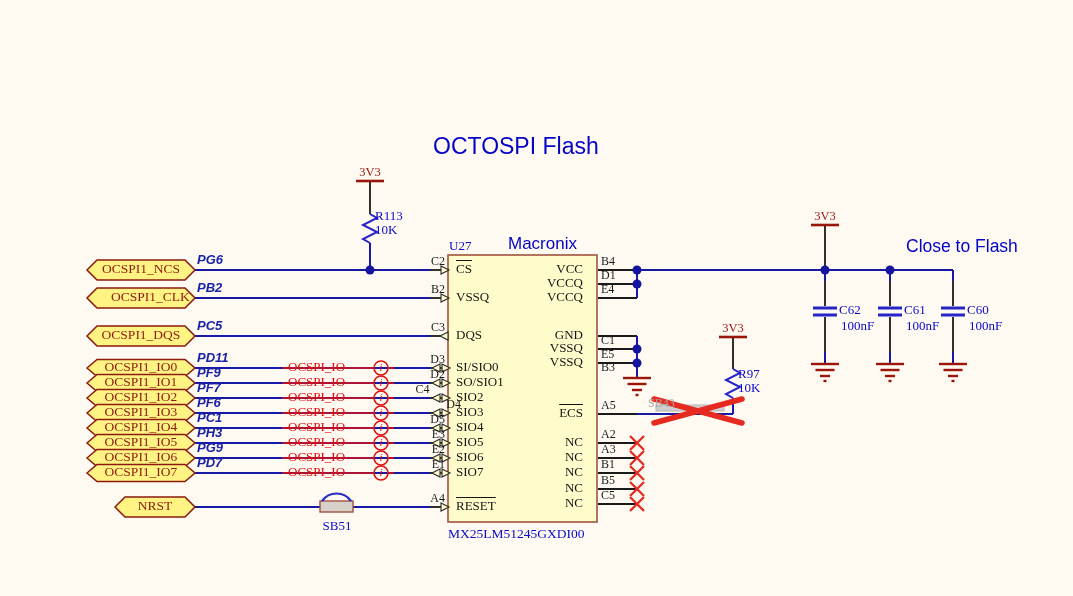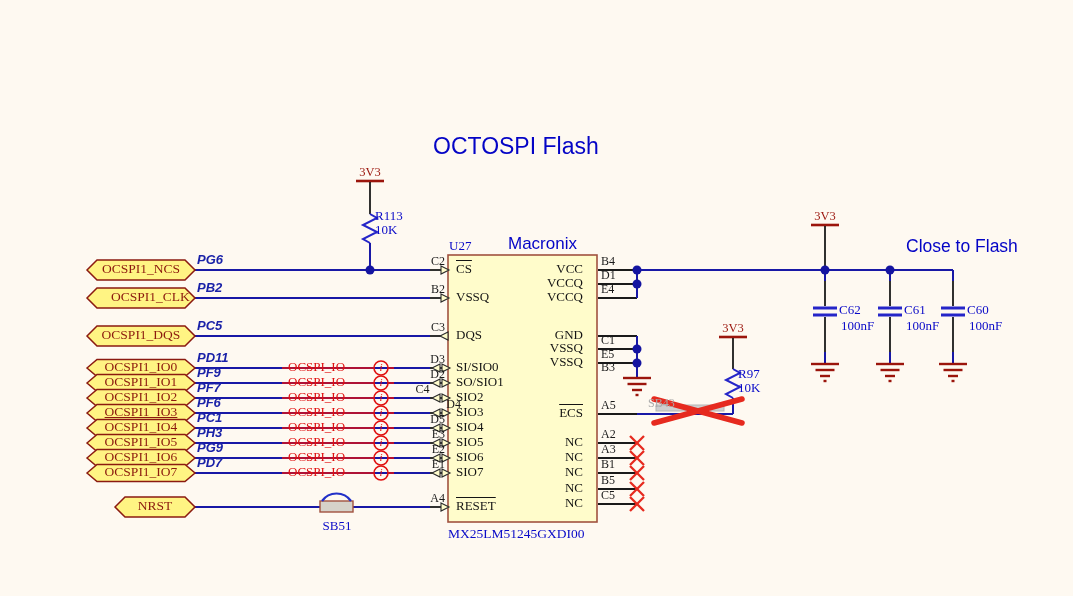--- a/index.html
+++ b/index.html
@@ -238,21 +238,21 @@
     <div class="t serif pnum" style="left: 400px; top: 353px; width: 45px; text-align: right;">D3</div>
     <div class="t serif pname" style="left: 456px; top: 360px;">SI/SIO0</div>
     <div class="t serif flagtxt" style="left: 95px; top: 375px; width: 92px; text-align: center;">OCSPI1_IO1</div>
     <div class="t netlbl" style="left: 197px; top: 366px;">PF9</div>
     <div class="t serif pnum" style="left: 400px; top: 368px; width: 45px; text-align: right;">D2</div>
     <div class="t serif pname" style="left: 456px; top: 375px;">SO/SIO1</div>
     <div class="t serif flagtxt" style="left: 95px; top: 390px; width: 92px; text-align: center;">OCSPI1_IO2</div>
     <div class="t netlbl" style="left: 197px; top: 381px;">PF7</div>
     <div class="t serif pnum" style="left: 400px; top: 383px; width: 45px; text-align: center;">C4</div>
     <div class="t serif pname" style="left: 456px; top: 390px;">SIO2</div>
-    <div class="t serif flagtxt" style="left: 95px; top: 405px; width: 92px; text-align: center; text-decoration: underline;">OCSPI1_IO3</div>
+    <div class="t serif flagtxt" style="left: 95px; top: 405px; width: 92px; text-align: center;">OCSPI1_IO3</div>
     <div class="t netlbl" style="left: 197px; top: 396px;">PF6</div>
     <div class="t serif pnum" style="left: 416px; top: 398px; width: 45px; text-align: right;">D4</div>
     <div class="t serif pname" style="left: 456px; top: 405px;">SIO3</div>
     <div class="t serif flagtxt" style="left: 95px; top: 420px; width: 92px; text-align: center;">OCSPI1_IO4</div>
     <div class="t netlbl" style="left: 197px; top: 411px;">PC1</div>
     <div class="t serif pnum" style="left: 400px; top: 413px; width: 45px; text-align: right;">D5</div>
     <div class="t serif pname" style="left: 456px; top: 420px;">SIO4</div>
     <div class="t serif flagtxt" style="left: 95px; top: 435px; width: 92px; text-align: center;">OCSPI1_IO5</div>
     <div class="t netlbl" style="left: 197px; top: 426px;">PH3</div>
     <div class="t serif pnum" style="left: 400px; top: 428px; width: 45px; text-align: right;">E3</div>

